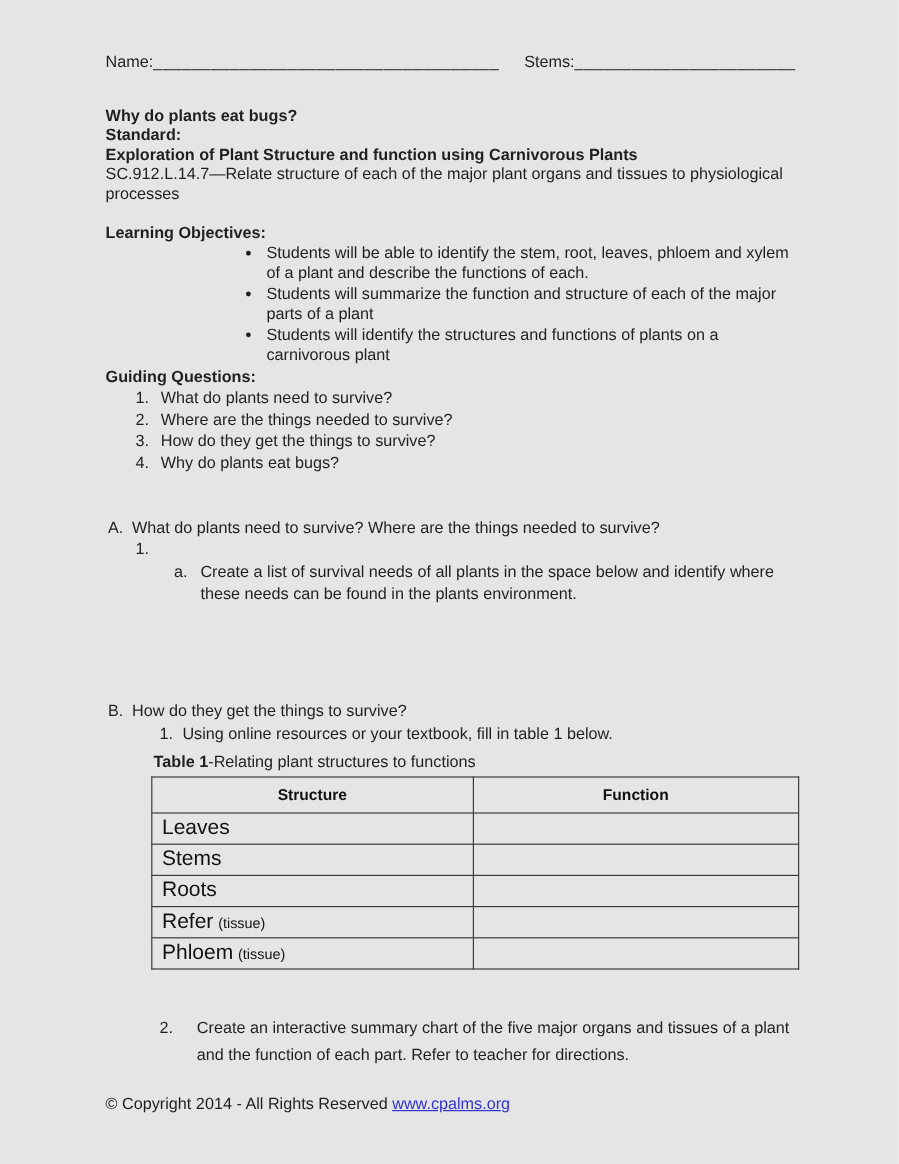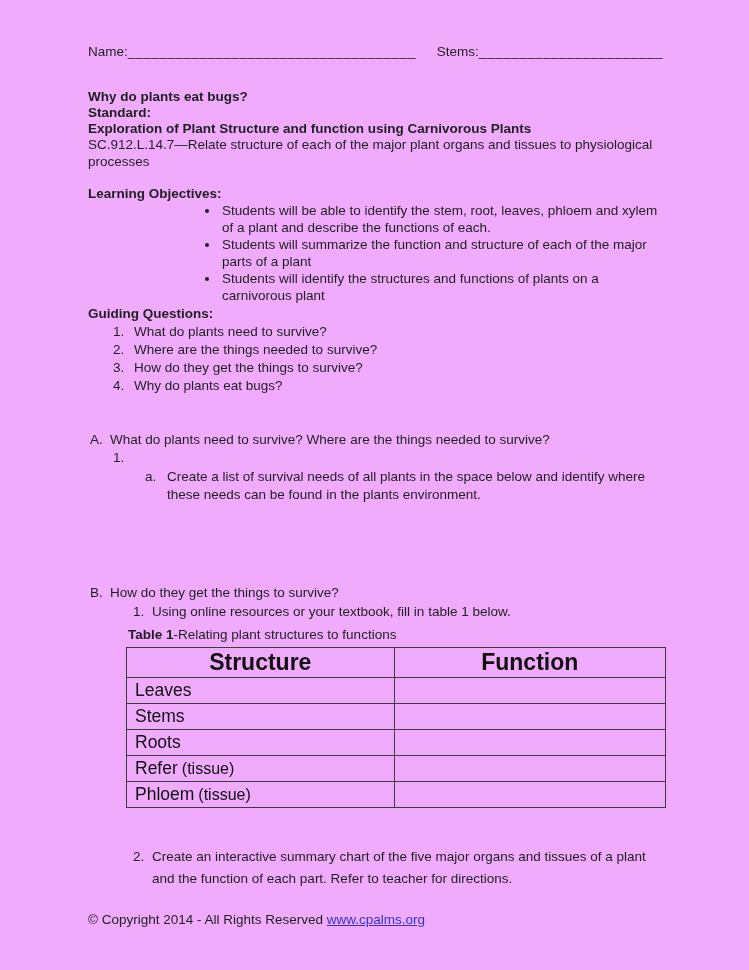--- a/index.html
+++ b/index.html
@@ -1,19 +1,19 @@
 <!DOCTYPE html>
 <html><head>
 <meta charset="utf-8">
 <style>
   * { margin: 0; padding: 0; box-sizing: border-box; }
   html, body { background: #ffffff; }
   .page {
     width: 749px; height: 970px;
-    background: #f0abfc;
+    background: #e5e5e5;
     color: #1f1f1f;
     font-family: "Liberation Sans", sans-serif;
     font-size: 13.5px;
     line-height: 16.5px;
     padding: 44px 86px 0 88px;
     overflow: hidden;
     position: relative;
   }
   .header-row { display: flex; justify-content: space-between; white-space: nowrap; }
   .fill-line { letter-spacing: 0.5px; }
@@ -40,31 +40,31 @@
   table.struct-table {
     margin-left: 38px; margin-top: 4px;
     border-collapse: collapse;
     width: 540px;
     color: #111111;
   }
   table.struct-table, table.struct-table th, table.struct-table td {
     border: 1.5px solid #3c3c3c;
   }
   table.struct-table th {
-    font-size: 23px; font-weight: bold; text-align: center;
+    font-size: 13px; font-weight: bold; text-align: center;
     height: 27px; line-height: 27px; padding: 1px 4px;
   }
   table.struct-table td { height: 26px; padding: 1px 8px; }
   table.struct-table col.c1 { width: 268px; }
   table.struct-table col.c2 { width: 272px; }
   td.structure-cell { font-size: 17.5px; }
-  .tissue-suffix { font-size: 16px; margin-left: 4px; }
+  .tissue-suffix { font-size: 12px; margin-left: 4px; }
   .b-item2 { margin-top: 38px; padding-left: 45px; display: flex; line-height: 22px; }
   .b-item2 .marker { flex: 0 0 19px; }
-  .b-item2 .txt { max-width: 516px; }
+  .b-item2 .txt { max-width: 516px; margin-left: 12px; }
   .footer { margin-top: 22px; }
   .footer a { text-decoration: underline; }
 </style>
 </head>
 <body>
 
 <div class="page">
 
   <div class="header-row">
     <div>

